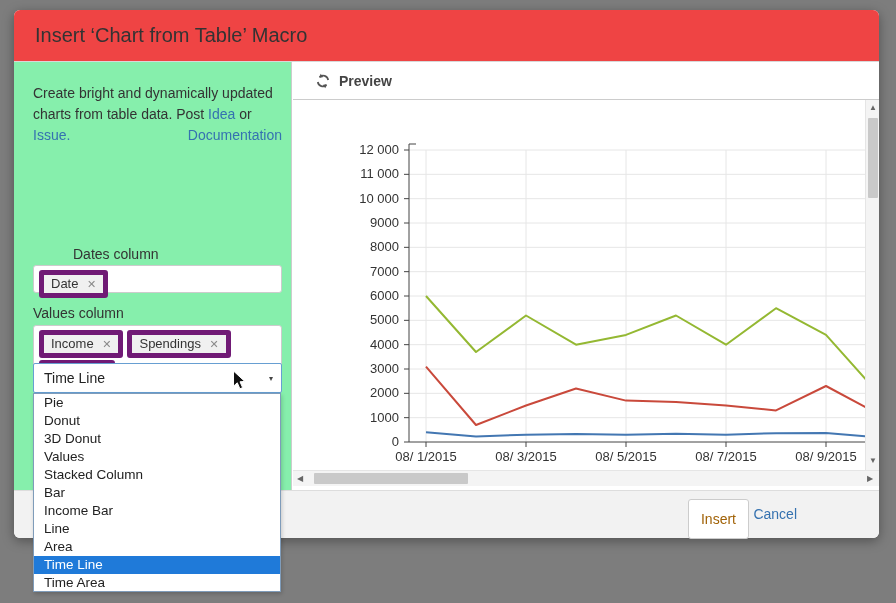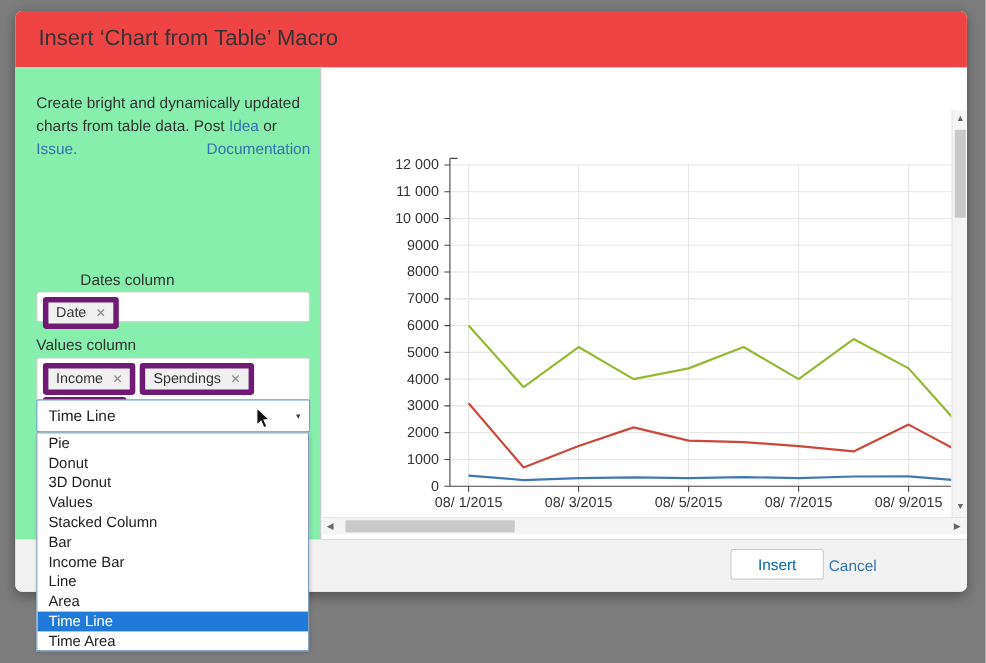--- a/index.html
+++ b/index.html
@@ -74,23 +74,23 @@
   .hscroll { position:absolute; left:0; top:370px; width:586px; height:16px; background:#f4f4f4; border-top:1px solid #e5e5e5; }
   .hscroll .thumb { position:absolute; left:21px; top:2px; width:154px; height:11px; background:#c9c9c9; border-radius:1px; }
   .sb-arrow { position:absolute; color:#666; font-size:8px; line-height:8px; cursor:pointer; }
 
   .footer {
     position:absolute; left:0; right:0; bottom:0; height:48px;
     background:#f2f2f2; border-top:1px solid #ddd; border-radius:0 0 6px 6px;
   }
   .footer .left-link { position:absolute; left:20px; top:14px; font-size:14px; }
   .btn-insert {
-    position:absolute; right:130px; top:8px; height:28px; padding:0 24px;
+    position:absolute; right:130px; top:8px; height:40px; padding:0 12px;
     background:#fff; border:1px solid #ccc; border-radius:3px;
-    font-size:14px; color:#0369a1; cursor:pointer; font-family:"Liberation Sans",sans-serif;
+    font-size:14px; color:#a16207; cursor:pointer; font-family:"Liberation Sans",sans-serif;
   }
   .cancel-link { position:absolute; right:82px; top:15px; font-size:14px; }
 
   .cursor { position:absolute; left:232px; top:370px; z-index:100; pointer-events:none; }
 </style>
 </head>
 <body>
 
 <div class="dialog">
 
@@ -118,20 +118,33 @@
       <div class="input-box" style="top:263px; height:54px;" id="values-tags"><span class="chip">Income <span class="x">✕</span></span><span class="chip">Spendings <span class="x">✕</span></span><span class="chip">Taxes <span class="x">✕</span></span></div>
 
       <div class="field-label" style="top:334px;">Type *</div>
       <div class="select">
         <span class="val">Time Line</span>
         <span class="arrow">▾</span>
       </div>
     </div>
 
     <div class="right-pane">
+      <div class="preview-header">
+        <span class="refresh">
+          <svg width="16" height="16" viewBox="0 0 16 16">
+            <g stroke="#555" stroke-width="1.7" fill="none">
+              <path d="M13.2 7.0 A5.4 5.4 0 0 0 4.4 3.8"></path>
+              <path d="M2.8 9.0 A5.4 5.4 0 0 0 11.6 12.2"></path>
+            </g>
+            <path d="M5.6 0.8 L4.4 4.9 L8.4 3.9 Z" fill="#555"></path>
+            <path d="M10.4 15.2 L11.6 11.1 L7.6 12.1 Z" fill="#555"></path>
+          </svg>
+        </span>
+        <span class="ptitle">Preview</span>
+      </div>
 
       <div class="preview-body">
         <svg class="chart-svg" id="chart" width="572" height="370">
             <line x1="133" y1="50" x2="133" y2="342" stroke="#e6e6e6" stroke-width="1"></line>
             <line x1="233" y1="50" x2="233" y2="342" stroke="#e6e6e6" stroke-width="1"></line>
             <line x1="333" y1="50" x2="333" y2="342" stroke="#e6e6e6" stroke-width="1"></line>
             <line x1="433" y1="50" x2="433" y2="342" stroke="#e6e6e6" stroke-width="1"></line>
             <line x1="533" y1="50" x2="533" y2="342" stroke="#e6e6e6" stroke-width="1"></line>
             <line x1="111" y1="342" x2="116" y2="342" stroke="#444444" stroke-width="1"></line>
             <text x="106" y="346" text-anchor="end">0</text>

